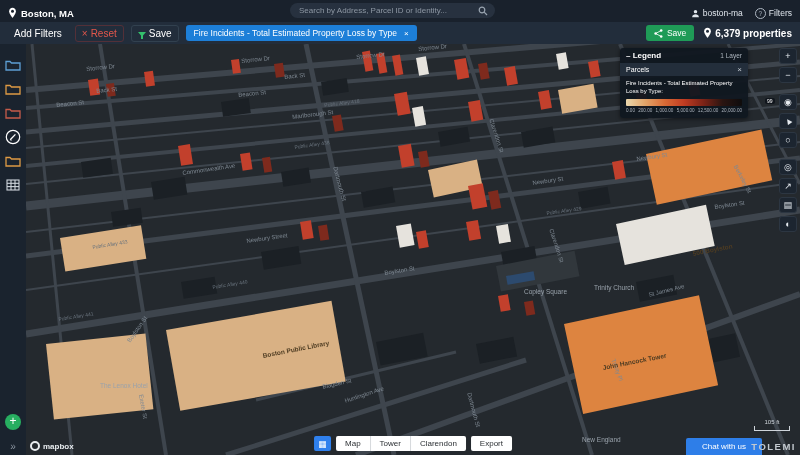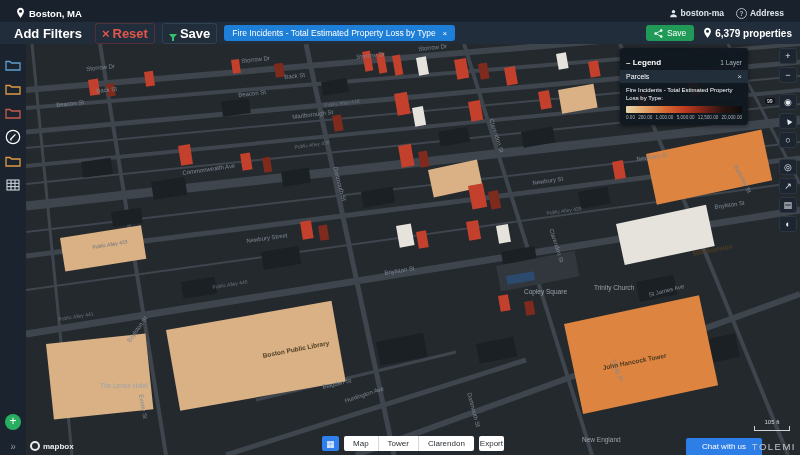--- a/index.html
+++ b/index.html
@@ -1,30 +1,30 @@
 <!DOCTYPE html>
 <html><head>
 <meta charset="utf-8">
 <style>
   html,body{margin:0;padding:0;background:#000;font-family:"Liberation Sans",sans-serif;}
   #app{position:relative;width:800px;height:455px;overflow:hidden;background:#262b30;}
 
   
-  #topbar{position:absolute;top:0;left:0;right:0;height:26px;background:#19212c;display:flex;align-items:center;padding:0 16px;color:#fff;z-index:40;box-sizing:border-box;}
+  #topbar{position:absolute;top:0;left:0;right:0;height:26px;background:#19212c;display:flex;align-items:center;padding:0 8px;color:#fff;z-index:40;box-sizing:border-box;}
   .hleft{display:flex;align-items:center;gap:4px;font-size:9.5px;font-weight:bold;}
   #searchbar{position:absolute;left:290px;top:3px;width:205px;height:15px;background:#27313f;border-radius:8px;display:flex;align-items:center;padding:0 7px;box-sizing:border-box;}
   #searchbar input{flex:1;background:transparent;border:none;outline:none;color:#cbd2da;font-size:8px;font-family:"Liberation Sans",sans-serif;}
   #searchbar input::placeholder{color:#8d97a3;}
   .hright{margin-left:auto;display:flex;gap:12px;align-items:center;font-size:8.5px;color:#dfe5ec;}
-  .hitem{display:flex;align-items:center;gap:3px;font-weight:bold;}
+  .hitem{display:flex;align-items:center;gap:3px;}
   .qcircle{display:inline-flex;width:9px;height:9px;border:1px solid #aeb7c2;border-radius:50%;font-size:6.5px;align-items:center;justify-content:center;color:#aeb7c2;}
 
   
   #toolbar{position:absolute;top:22px;left:0;right:0;height:22px;background:#222d3b;display:flex;align-items:center;padding:0 8px;gap:7px;z-index:40;box-sizing:border-box;}
-  .tbtn{font-size:13px;color:#fff;display:flex;align-items:flex-end;gap:3px;padding:2px 6px;border-radius:3px;cursor:pointer;font-weight:bold;}
+  .tbtn{font-size:10px;color:#fff;display:flex;align-items:flex-end;gap:3px;padding:2px 6px;border-radius:3px;cursor:pointer;}
   .tbtn.reset{border:1px solid #533038;color:#e2574c;}
   .tbtn.save{border:1px solid #32414f;}
   .chip{background:#1d7fd8;color:#fff;font-size:8.5px;padding:3px 8px;border-radius:3px;display:flex;align-items:center;gap:7px;}
   .chip .x{cursor:pointer;font-size:8px;}
   .rgroup{margin-left:auto;display:flex;align-items:center;gap:9px;}
   .sharesave{background:#1f9b57;color:#fff;border-radius:3px;padding:3px 8px;font-size:8.5px;display:flex;align-items:center;gap:4px;}
   .props{color:#fff;font-weight:bold;font-size:10px;display:flex;align-items:center;gap:3px;}
 
   
   #sidebar{position:absolute;left:0;top:44px;bottom:0;width:26px;background:#1a232e;z-index:30;}
@@ -38,21 +38,21 @@
   #mapsvg{position:absolute;left:0;top:0;}
   #maplabels{position:absolute;left:0;top:0;width:100%;height:100%;pointer-events:none;}
   .maplabel{position:absolute;white-space:nowrap;transform-origin:0 0;}
   .k-street{font-size:6px;color:#7e8892;}
   .k-alley{font-size:5px;color:#68727c;}
   .k-poi{font-size:6.5px;color:#99a2ab;}
   .k-dark{font-size:6.5px;color:#4e3c22;font-weight:bold;}
 
   
   #legend{position:absolute;top:4px;right:52px;width:128px;background:rgba(16,23,32,0.95);border-radius:3px;color:#fff;z-index:25;box-shadow:0 1px 4px rgba(0,0,0,.5);}
-  .lg-head{display:flex;justify-content:space-between;align-items:center;padding:3px 6px;font-size:8px;font-weight:bold;margin-top:7px;}
+  .lg-head{display:flex;justify-content:space-between;align-items:center;padding:3px 6px;font-size:8px;font-weight:bold;}
   .lg-layer{font-size:6.5px;color:#aeb6bf;font-weight:normal;}
   .lg-section{background:#232e3b;display:flex;justify-content:space-between;align-items:center;padding:2px 6px;font-size:7px;}
   .lg-close{cursor:pointer;color:#c3cad1;font-size:8px;}
   .lg-body{padding:4px 6px 5px;}
   .lg-label{font-size:6px;line-height:1.3;}
   #legend-bar{height:7px;border-radius:1px;margin:3px 0 2px;}
   #legend-stops{display:flex;justify-content:space-between;font-size:4.6px;color:#aab2bb;}
 
   
   #mapbuttons{position:absolute;top:4px;right:3px;width:18px;display:flex;flex-direction:column;gap:3px;z-index:25;}
@@ -65,52 +65,59 @@
   
   #scale{position:absolute;right:10px;bottom:24px;color:#cfd5db;font-size:6px;text-align:center;z-index:25;}
   #scale .bar{width:34px;height:4px;border-left:1px solid #cfd5db;border-right:1px solid #cfd5db;border-bottom:1px solid #cfd5db;margin-top:1px;}
 
   
   #bottomctr{position:absolute;bottom:4px;left:50%;transform:translateX(-50%);display:flex;align-items:center;gap:5px;z-index:25;}
   #mapextent{width:17px;height:15px;background:#2f80ed;border-radius:2px;color:#fff;font-size:9px;display:flex;align-items:center;justify-content:center;cursor:pointer;}
   #segtabs{display:flex;background:#fff;border-radius:2px;overflow:hidden;font-size:8px;color:#2b2f33;}
   .seg{padding:3px 9px;border-right:1px solid #d7dadd;cursor:pointer;}
   .seg:last-child{border-right:none;}
-  #exportbtn{background:#fff;border-radius:2px;padding:3px 1px;font-size:8px;color:#2b2f33;cursor:pointer;}
+  #exportbtn{background:#fff;border-radius:2px;padding:3px 9px;font-size:8px;color:#2b2f33;cursor:pointer;}
 
   
   #chatbtn{position:absolute;bottom:0;right:38px;width:76px;height:17px;background:#2e7ee8;color:#fff;font-size:8px;display:flex;align-items:center;justify-content:center;border-radius:2px 2px 0 0;cursor:pointer;z-index:25;}
-  #brand{position:absolute;bottom:3px;right:4px;color:#c3c9cf;font-size:9.5px;font-weight:normal;letter-spacing:1.5px;z-index:26;}
+  #brand{position:absolute;bottom:3px;right:4px;color:#c3c9cf;font-size:9.5px;font-weight:bold;letter-spacing:1.5px;z-index:26;}
   #mapboxlogo{position:absolute;bottom:4px;left:4px;display:flex;align-items:center;gap:3px;color:#e8ecef;font-size:8px;font-weight:bold;z-index:25;margin-top:27px;}
   #mapboxlogo .mbc{width:10px;height:10px;border:2px solid #e8ecef;border-radius:50%;box-sizing:border-box;}
 </style>
 </head>
 <body>
 
 <div id="app" data-name="app-window">
 
   <header id="topbar" data-name="top-bar">
     <div class="hleft" data-name="location-title-group">
       <svg width="9" height="12" viewBox="0 0 12 16" data-name="location-pin-icon">
           <path d="M6 1 C3.5 1 1.5 3 1.5 5.5 C1.5 9 6 14.5 6 14.5 S10.5 9 10.5 5.5 C10.5 3 8.5 1 6 1 Z" fill="#fff"></path>
           <circle cx="6" cy="5.5" r="2" fill="#19212c"></circle>
         </svg>
       <span data-name="city-title">Boston, MA</span>
     </div>
+    <div id="searchbar" data-name="search-bar">
+      <input data-name="search-input" placeholder="Search by Address, Parcel ID or Identity..." style="">
+      <svg width="10" height="10" viewBox="0 0 10 10" data-name="search-icon">
+          <circle cx="4" cy="4" r="2.8" fill="none" stroke="#9aa5b1" stroke-width="1.2"></circle>
+          <line x1="6.2" y1="6.2" x2="9" y2="9" stroke="#9aa5b1" stroke-width="1.2"></line>
+        </svg>
+    </div>
     <div class="hright" data-name="header-right">
       <span class="hitem" data-name="account-menu">
         <svg width="9" height="9" viewBox="0 0 12 12" data-name="user-icon">
             <circle cx="6" cy="3.5" r="2.3" fill="#dfe5ec"></circle>
             <path d="M1.5 11 C1.5 8 4 7 6 7 C8 7 10.5 8 10.5 11 Z" fill="#dfe5ec"></path>
           </svg>
         <span data-name="user-name">boston-ma</span>
       </span>
       <span class="hitem" data-name="support-link">
         <span class="qcircle" data-name="help-icon">?</span>
-        <span data-name="support-label">Address</span>
+        <span data-name="support-label">Filters</span>
       </span>
     </div>
   </header>
 
   <div id="toolbar" data-name="filter-toolbar">
     <span class="tbtn" data-name="add-filters-button">
         <span data-name="add-filters-label">Add Filters</span>
       </span>
     <span class="tbtn reset" data-name="reset-button">
       <span data-name="reset-x-icon">×</span>

